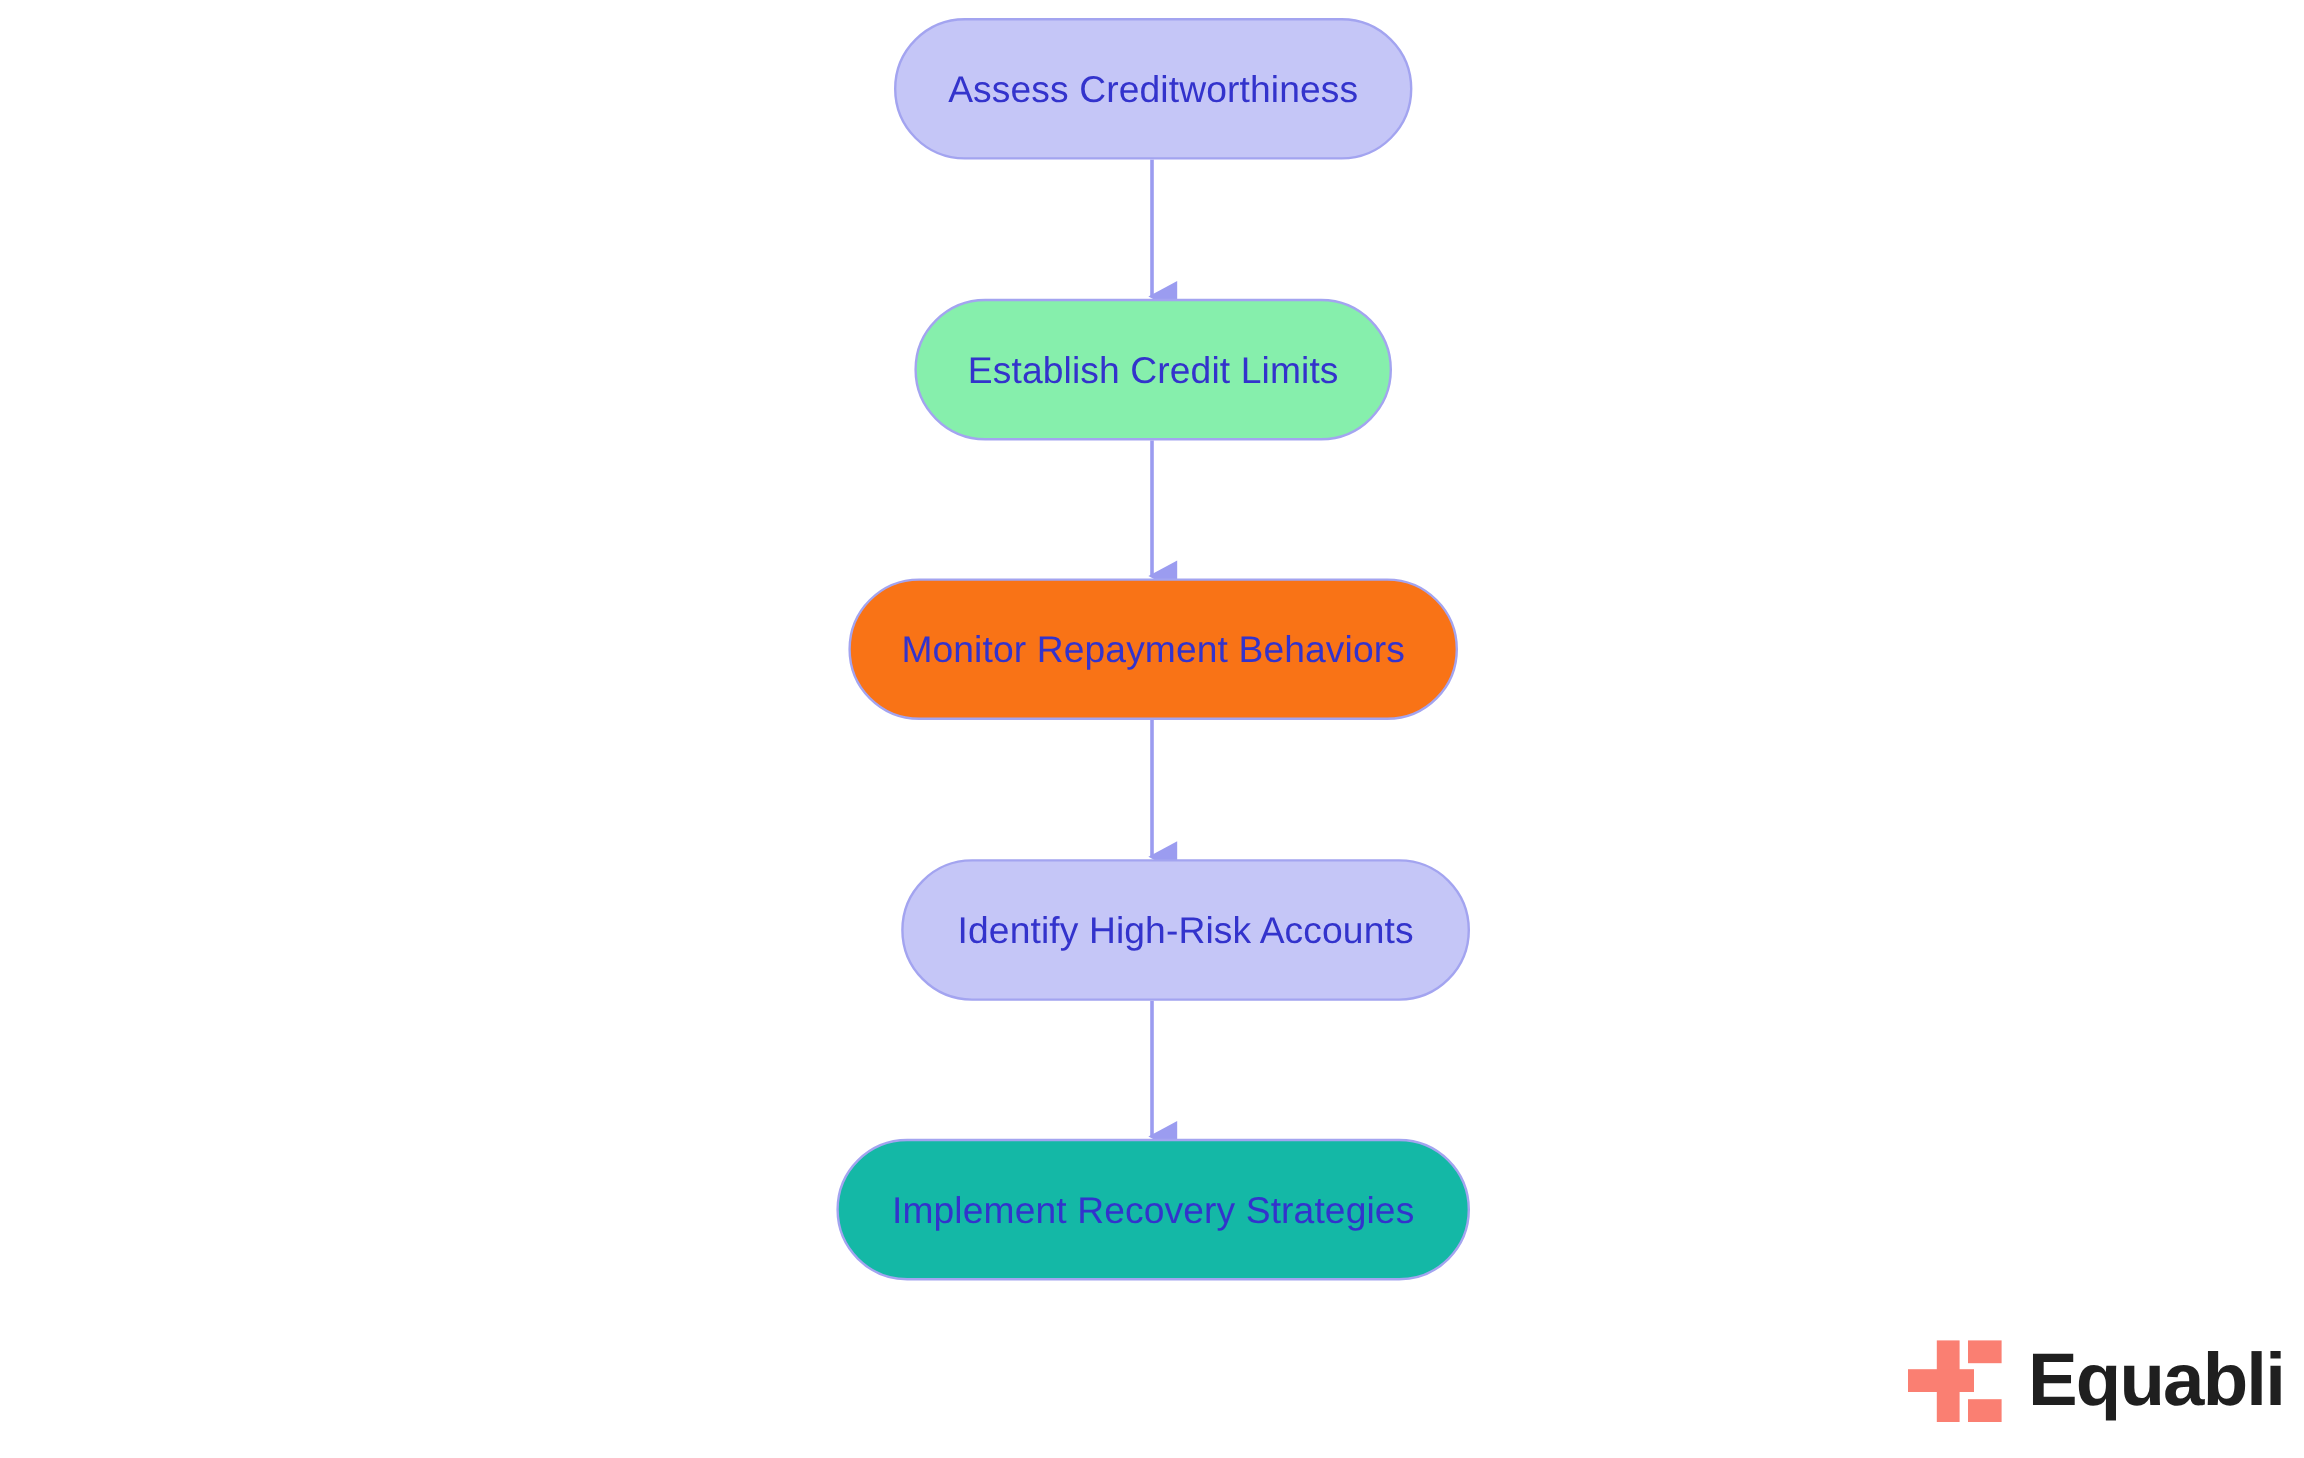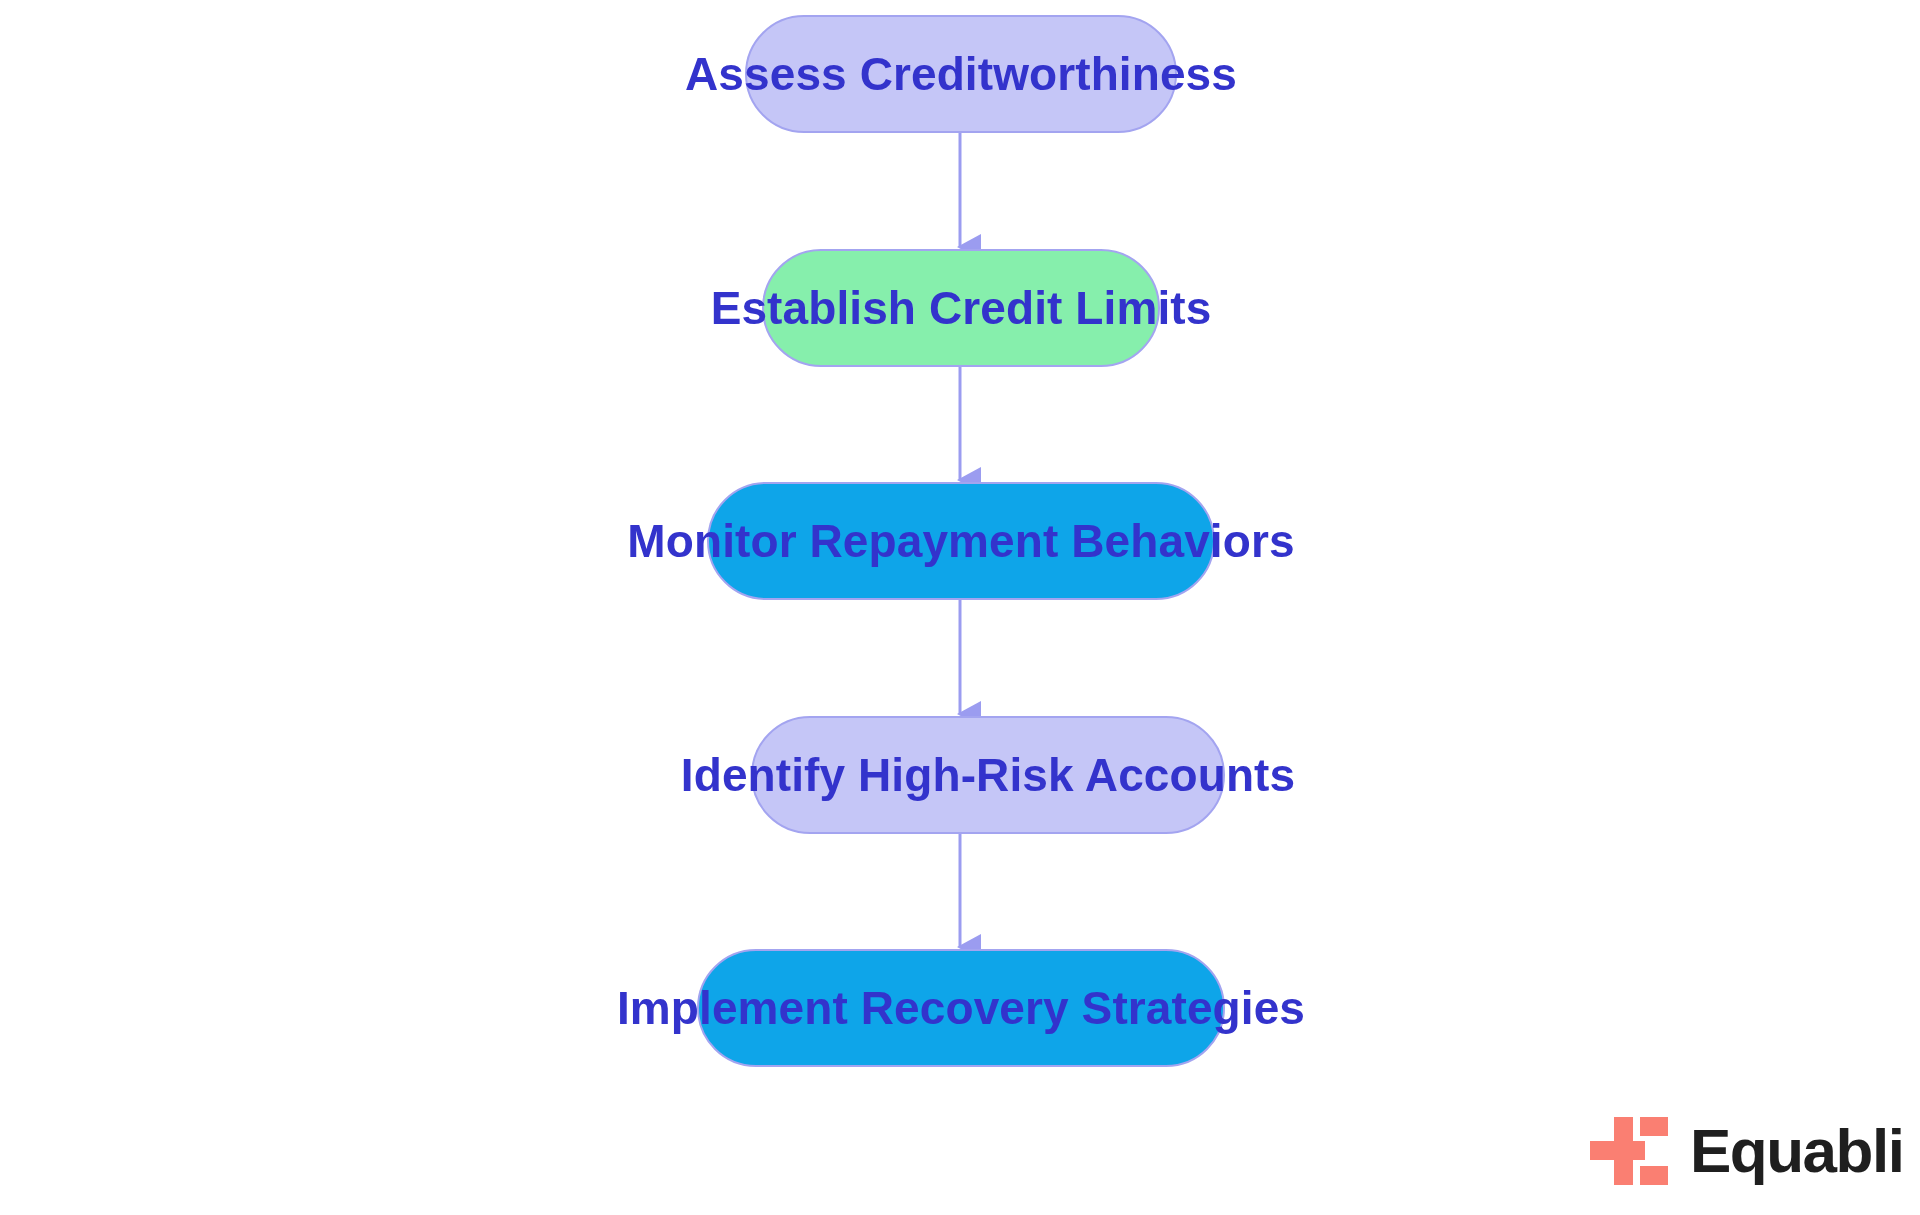--- a/index.html
+++ b/index.html
@@ -23,22 +23,22 @@
   .flow-node {
     position: absolute;
     box-sizing: border-box;
     background: #c5c6f7;
     border: 2px solid #a3a4f0;
     border-radius: 999px;
     display: flex;
     align-items: center;
     justify-content: center;
     color: #3333cc;
-    font-size: 46px;
-    font-weight: 700;
+    font-size: 31px;
+    font-weight: 400;
     letter-spacing: 0.1px;
     white-space: nowrap;
     font-family: "Liberation Sans", sans-serif;
   }
 
   .flow-node .node-label {
     color: #3333cc;
     line-height: 1;
   }
 
@@ -110,29 +110,29 @@
   </svg>
 
   <div class="flow-node" id="node-1" style="left: 745px; top: 15px; width: 432px; height: 118px; background: rgb(197, 198, 247); border-color: rgb(163, 164, 240); color: rgb(51, 51, 204);">
     <span class="node-label">Assess Creditworthiness</span>
   </div>
 
   <div class="flow-node" id="node-2" style="left: 762px; top: 249px; width: 398px; height: 118px; background: #86efac; border-color: rgb(163, 164, 240); color: rgb(51, 51, 204);">
     <span class="node-label">Establish Credit Limits</span>
   </div>
 
-  <div class="flow-node" id="node-3" style="left: 707px; top: 482px; width: 508px; height: 118px; background: #0ea5e9; border-color: rgb(163, 164, 240); color: rgb(51, 51, 204);">
+  <div class="flow-node" id="node-3" style="left: 707px; top: 482px; width: 508px; height: 118px; background: #f97316; border-color: rgb(163, 164, 240); color: rgb(51, 51, 204);">
     <span class="node-label">Monitor Repayment Behaviors</span>
   </div>
 
   <div class="flow-node" id="node-4" style="left: 751px; top: 716px; width: 474px; height: 118px; background: rgb(197, 198, 247); border-color: rgb(163, 164, 240); color: rgb(51, 51, 204);">
     <span class="node-label">Identify High-Risk Accounts</span>
   </div>
 
-  <div class="flow-node" id="node-5" style="left: 697px; top: 949px; width: 528px; height: 118px; background: #0ea5e9; border-color: rgb(163, 164, 240); color: rgb(51, 51, 204);">
+  <div class="flow-node" id="node-5" style="left: 697px; top: 949px; width: 528px; height: 118px; background: #14b8a6; border-color: rgb(163, 164, 240); color: rgb(51, 51, 204);">
     <span class="node-label">Implement Recovery Strategies</span>
   </div>
 
 </div>
 
 <div id="brand-logo">
   <span id="brand-mark">
     <i class="m-v" style="background: rgb(250, 127, 114);"></i>
     <i class="m-h" style="background: rgb(250, 127, 114);"></i>
     <i class="m-tr" style="background: rgb(250, 127, 114);"></i>

